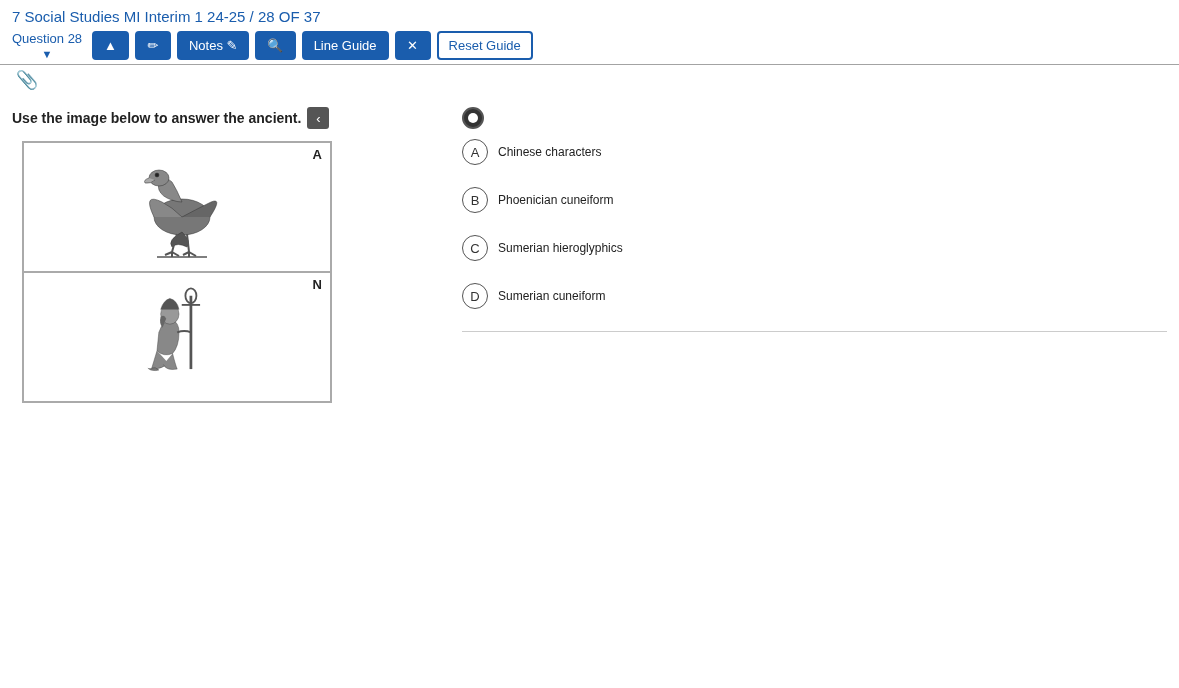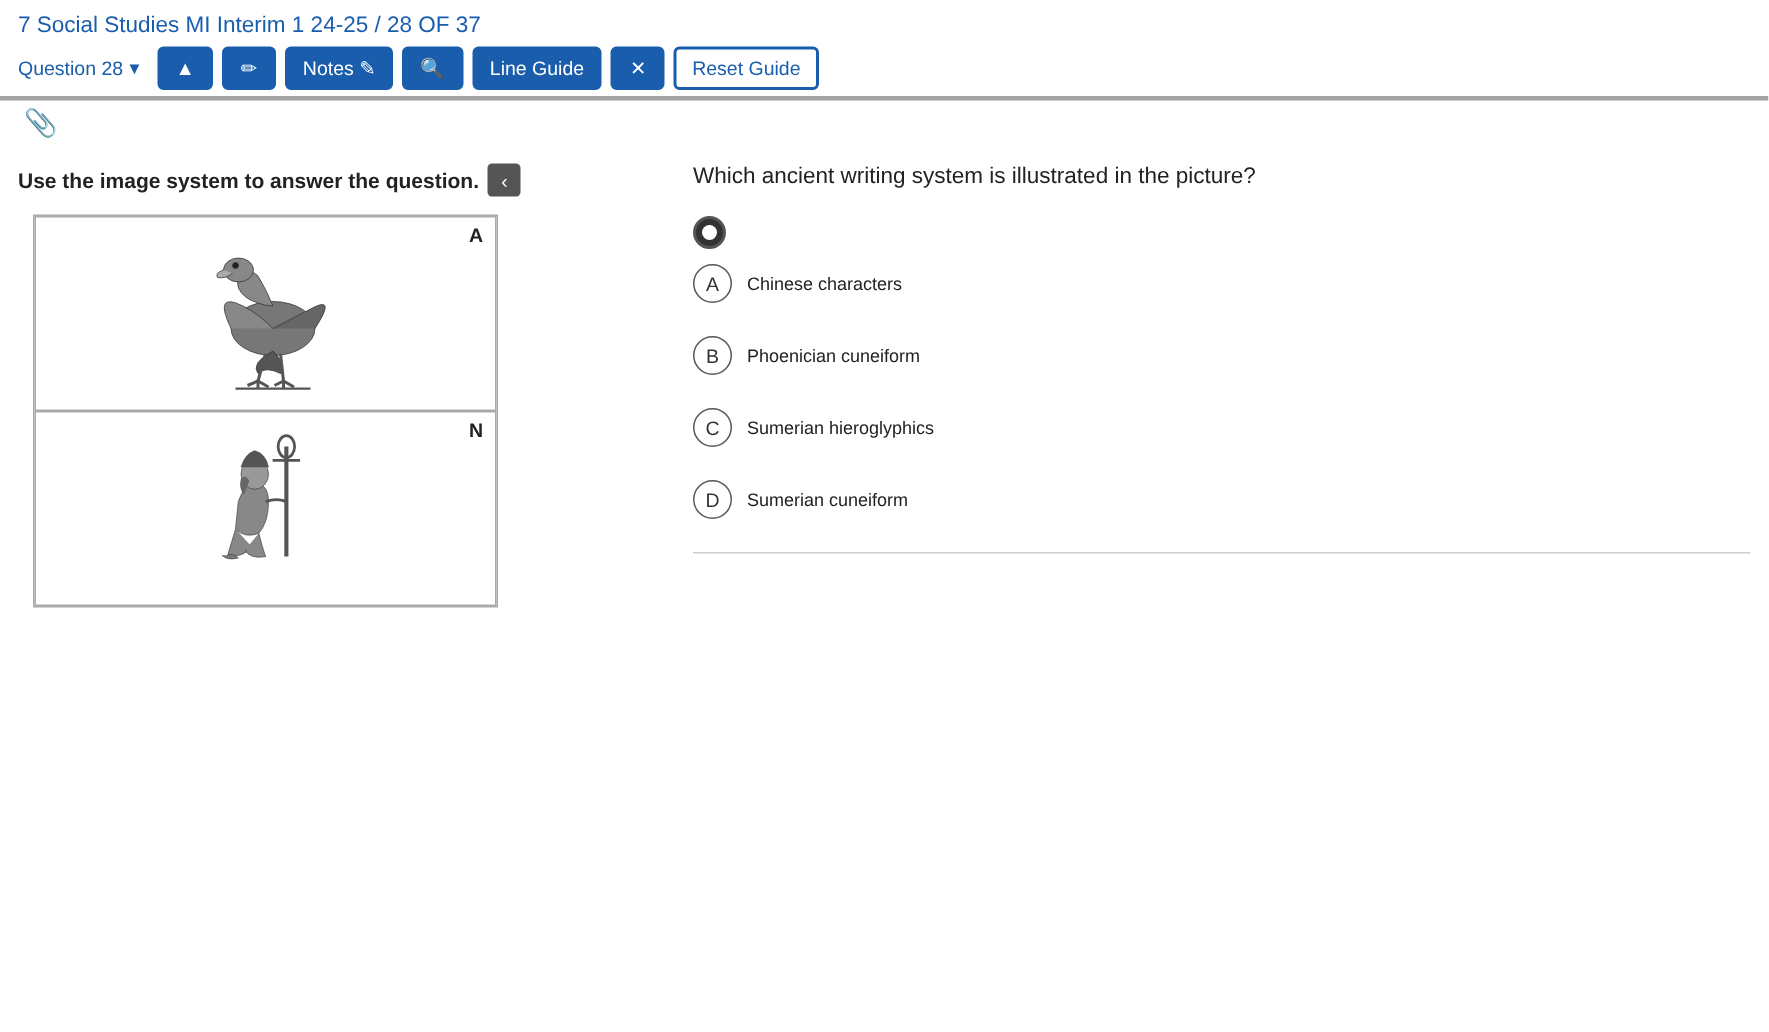--- a/index.html
+++ b/index.html
@@ -4,41 +4,42 @@
   <style>
     * { box-sizing: border-box; margin: 0; padding: 0; }
     body {
       font-family: Arial, sans-serif;
       background: #fff;
       color: #222;
       font-size: 14px;
     }
     .top-bar {
       padding: 8px 28px 4px 12px;
-      border-bottom: 3px solid #a3a3a3;
+      border-bottom: 1px solid #a3a3a3;
     }
     .title-row {
       font-size: 15px;
       color: #1a5dad;
       font-weight: 500;
       margin-bottom: 6px;
     }
     .toolbar {
       display: flex;
       align-items: center;
       gap: 6px;
       flex-wrap: wrap;
     }
     .question-label {
       color: #1a5dad;
       font-size: 13px;
       margin-right: 4px;
       display: flex;
       align-items: center;
       gap: 2px;
+      flex-direction: column;
     }
     .toolbar-btn {
       background: #1a5dad;
       color: #fff;
       border: 2px solid #1a5dad;
       border-radius: 4px;
       padding: 5px 10px;
       font-size: 13px;
       cursor: pointer;
       display: flex;
@@ -211,21 +212,21 @@
   </div>
 </div>
 
 <div style="padding: 4px 12px;">
   <span class="attachment-icon">📎</span>
 </div>
 
 <div class="content-area">
   <div class="left-panel">
     <div class="instruction">
-      <span>Use the image system to answer the question.</span>
+      <span>Use the image below to answer the ancient.</span>
       <button class="collapse-btn">‹</button>
     </div>
     <div class="image-box">
 
       <div class="hieroglyph-cell">
         <span class="cell-label">A</span>
         <svg class="hieroglyph-svg" viewBox="0 0 140 110" xmlns="http://www.w3.org/2000/svg">
 
           <g fill="#555" stroke="#333" stroke-width="0.5">
 
@@ -284,21 +285,20 @@
             <path d="M52,30 Q55,20 62,18 Q70,20 72,30" fill="#555"></path>
 
             <path d="M54,50 Q50,45 52,38 Q56,35 58,40" fill="#666" stroke="none"></path>
           </g>
         </svg>
       </div>
     </div>
   </div>
 
   <div class="right-panel">
-    <p class="question-text">Which ancient writing system is illustrated in the picture?</p>
 
     <div class="selected-indicator"></div>
 
     <ul class="options-list">
       <li class="option-item">
         <div class="option-circle">A</div>
         <span class="option-text">Chinese characters</span>
       </li>
       <li class="option-item">
         <div class="option-circle">B</div>

